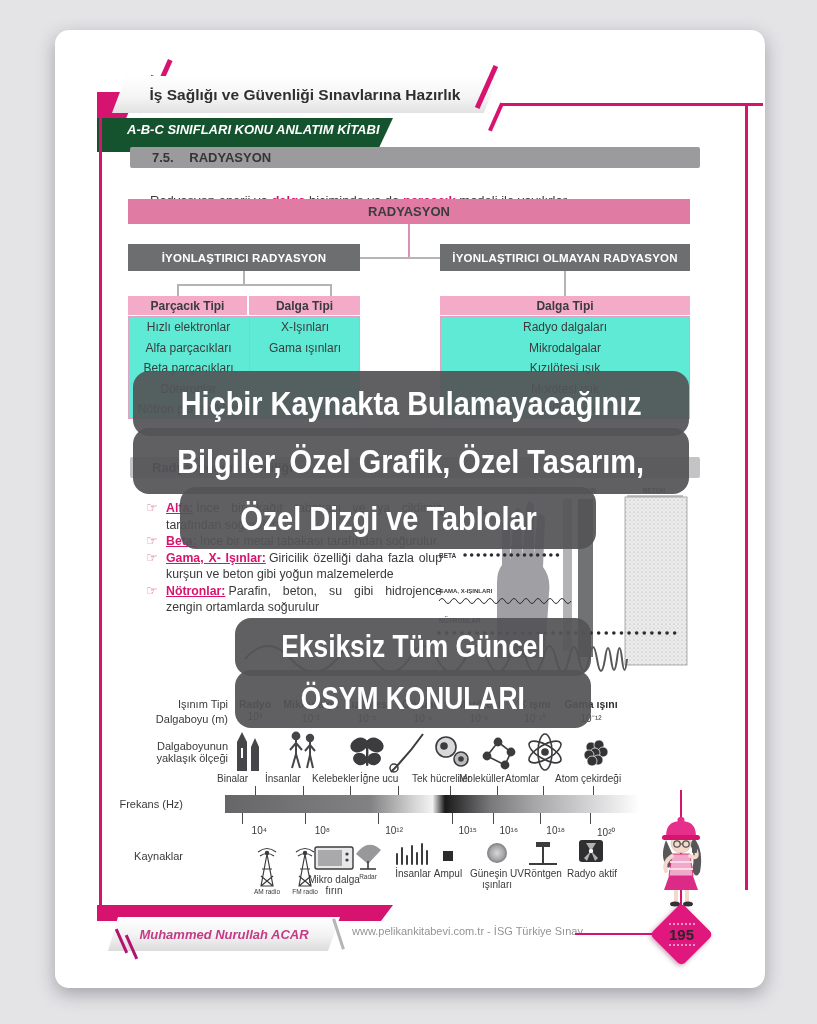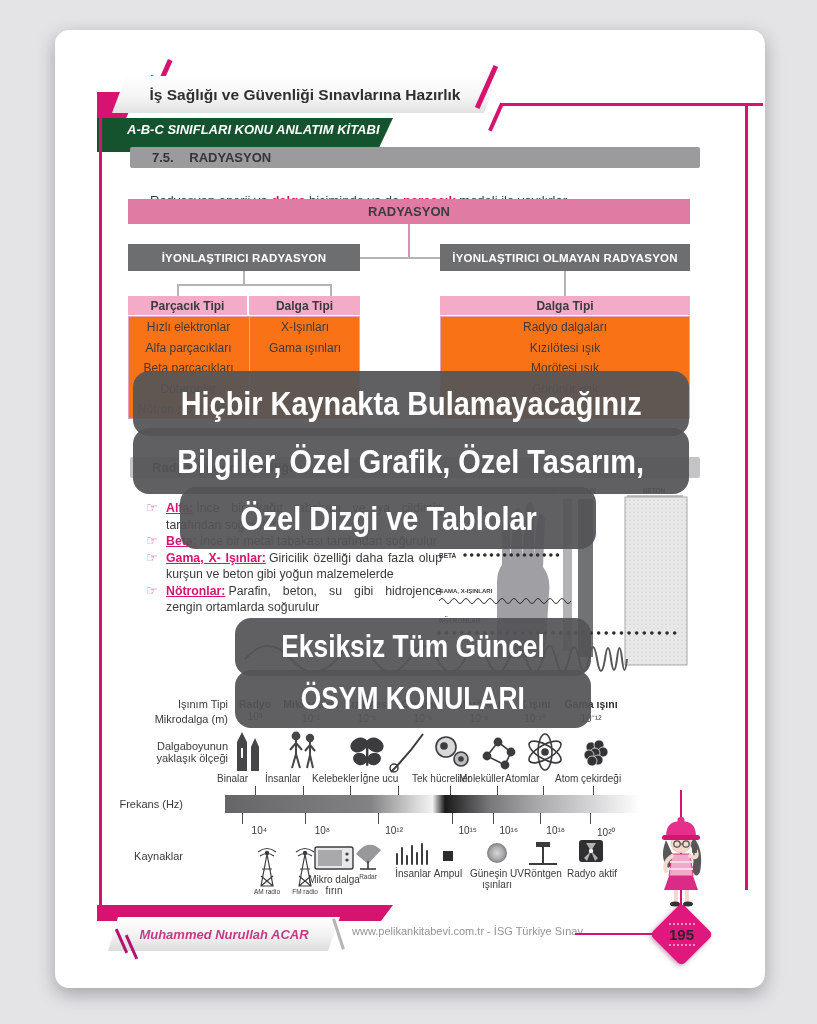--- a/index.html
+++ b/index.html
@@ -23,21 +23,21 @@
   .secbar.light{background:#c4c4c6;}
   
   .pinkbox{position:absolute;background:#e07ba3;display:flex;align-items:center;justify-content:center;
     font-weight:bold;font-size:13px;color:#3b3b3d;}
   .graybox{position:absolute;background:#6d6e70;display:flex;align-items:center;justify-content:center;
     font-weight:bold;font-size:11.5px;color:#ffffff;letter-spacing:.2px;}
   .cline{position:absolute;background:#b4b4b6;}
   .cline.pink{background:#dd8fb4;}
   .th{position:absolute;background:#f3abc8;display:flex;align-items:center;justify-content:center;
     font-weight:bold;font-size:12px;color:#3b3b3d;}
-  .tbody{position:absolute;background:#f97316;border:1px solid #dfa3c2;box-sizing:border-box;}
+  .tbody{position:absolute;background:#5eead4;border:1px solid #dfa3c2;box-sizing:border-box;}
   .trow{line-height:20.6px;text-align:center;font-size:12px;color:#3b3b3d;white-space:nowrap;}
   .coldiv{position:absolute;background:#dfa3c2;width:1px;}
   
   .intro{position:absolute;left:95px;top:150px;width:540px;font-size:13px;color:#3a3a3c;}
   .term{color:#d6146f;font-weight:bold;text-decoration:underline;}
   .notes{position:absolute;left:91px;top:470px;width:296px;list-style:none;margin:0;padding:0;}
   .notes li{position:relative;padding-left:20px;font-size:12.3px;line-height:16.5px;color:#3a3a3c;text-align:justify;}
   .notes .b{position:absolute;left:0;top:0;color:#e0679c;font-size:13px;}
   .notes .t{color:#d6146f;font-weight:bold;text-decoration:underline;margin-right:3px;}
   
@@ -140,20 +140,21 @@
         </div>
   </div>
 
   <div class="th" style="left:385px;top:266px;width:250px;height:19px;">
     <span>Dalga Tipi</span>
   </div>
   <div class="tbody" style="left:385px;top:286px;width:250px;height:103px;">
     <div>
 
     <div class="trow">Radyo dalgaları</div>
+          <div class="trow">Mikrodalgalar</div>
           <div class="trow">Kızılötesi ışık</div>
           <div class="trow">Morötesi ışık</div>
           <div class="trow">Görünür ışık</div>
         </div>
   </div>
 
   <div class="secbar light" style="top:427px;">
     <span>Radyasyonun Giriciliği</span>
   </div>
 
@@ -207,21 +208,21 @@
     <path fill="none" stroke="#2c2c2e" stroke-width="1" d="M2,118 q3,-5 6,0 t6,0 t6,0 t6,0 t6,0 t6,0 t6,0 t6,0 t6,0 t6,0 t6,0 t6,0 t6,0 t6,0 t6,0 t6,0 t6,0 t6,0 t6,0 t6,0 t6,0 t6,0"></path>
     <text x="2" y="140" font-size="6.5" font-weight="bold" fill="#3a3a3c">NÖTRONLAR</text>
     <line x1="2" y1="150" x2="245" y2="150" stroke="#2c2c2e" stroke-width="3.5" stroke-dasharray="0.1 7.5" stroke-linecap="round"></line>
   </svg>
 
   <svg class="abs" style="left:175px;top:592px;" width="480" height="72" viewBox="0 0 480 72">
     <path fill="none" stroke="#57575a" stroke-width="2" d="M15,37 Q38,11 61,37 Q84,63 107,37 Q125,11 143,37 Q161,63 179,37 Q193,11 207,37 Q221,63 235,37 Q246,11 257,37 Q268,63 279,37 Q287.5,11 296,37 Q304.5,63 313,37 Q319.5,11 326,37 Q332.5,63 339,37 Q344,13 349,37 Q354,61 359,37 Q363,13 367,37 Q371,61 375,37 Q378,15 381,37 Q384,59 387,37 Q389.5,15 392,37 Q394.5,59 397,37"></path>
   </svg>
 
   <div class="leftlab" style="left:63px;top:668px;font-weight:normal;">Işınım Tipi</div>
-  <div class="leftlab" style="left:63px;top:683px;">Mikrodalga (m)</div>
+  <div class="leftlab" style="left:63px;top:683px;">Dalgaboyu (m)</div>
 
   <div class="typename" style="left:155px;top:668px;">Radyo</div>
   <div class="typename" style="left:211px;top:668px;">Mikrodalga</div>
   <div class="typename" style="left:267px;top:668px;">Kızılötesi</div>
   <div class="typename" style="left:323px;top:668px;">Görünür</div>
   <div class="typename" style="left:379px;top:668px;">Morötesi</div>
   <div class="typename" style="left:435px;top:668px;">X ışını</div>
   <div class="typename" style="left:491px;top:668px;">Gama ışını</div>
   <div class="wl" style="left:170px;top:681px;">10³</div>
   <div class="wl" style="left:226px;top:681px;">10⁻²</div>

